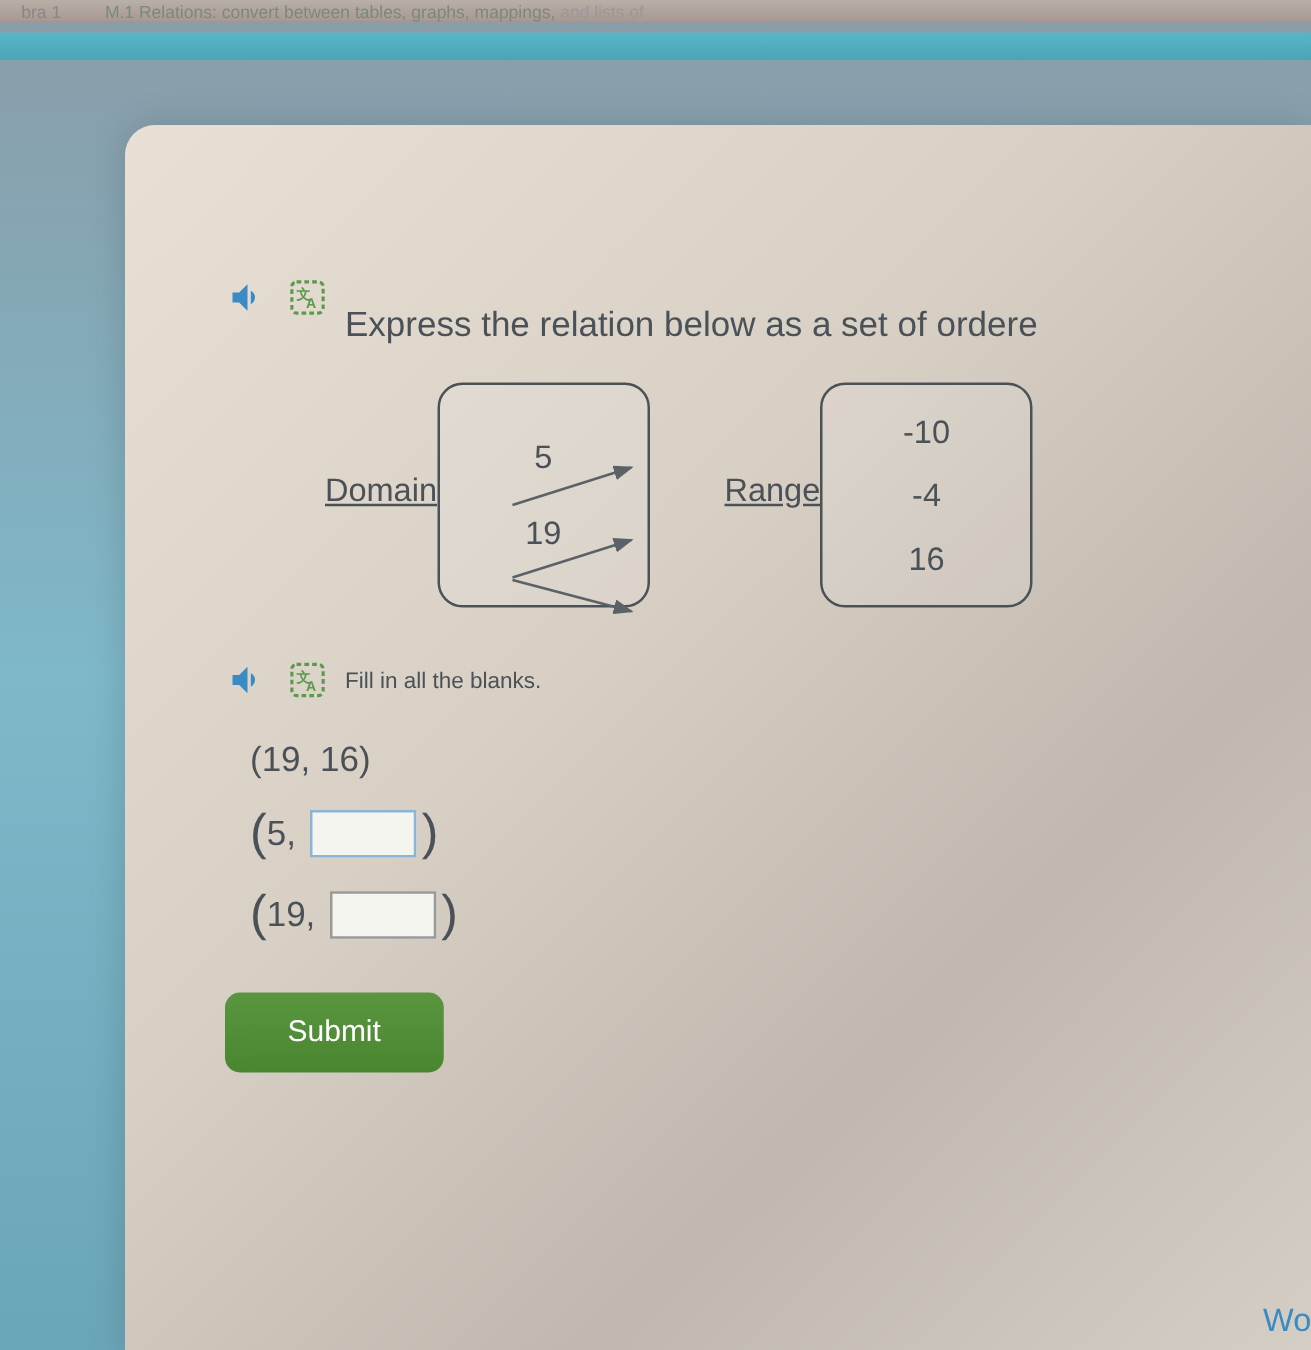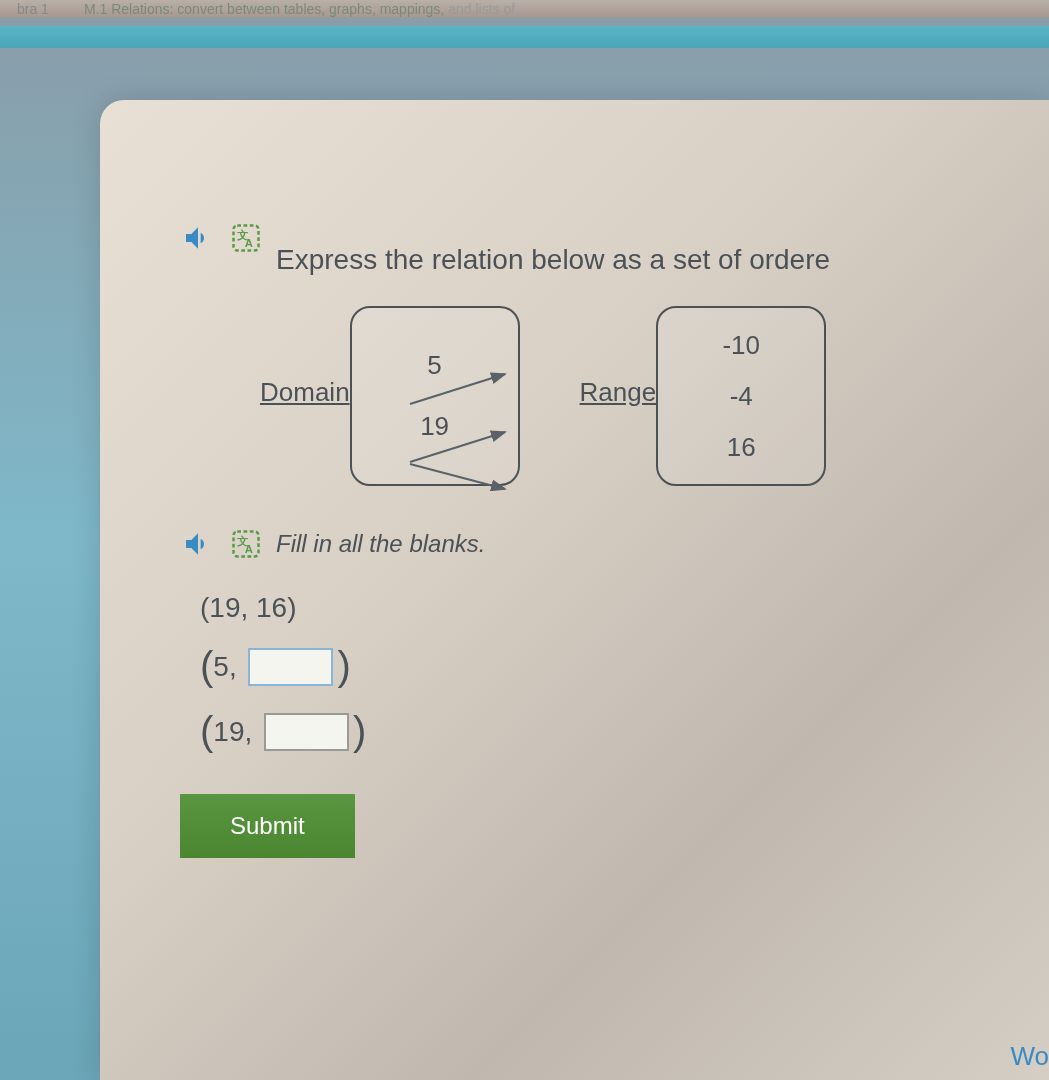--- a/index.html
+++ b/index.html
@@ -117,23 +117,22 @@
       font-size: 26px;
       color: #4a5258;
     }
     .arrows-svg {
       position: absolute;
       top: 38px;
       left: 145px;
       pointer-events: none;
     }
     .instruction-text {
-      font-size: 24px;
-      color: #4a5258;
-      font-style: italic;
+      font-size: 18px;
+      color: #4a5258;
     }
     .pairs-section {
       margin-left: 20px;
       margin-top: 30px;
     }
     .pair-row {
       font-size: 28px;
       color: #4a5258;
       margin-bottom: 20px;
       display: flex;
@@ -154,21 +153,21 @@
     }
     .answer-input-gray {
       border-color: #999;
     }
     .submit-btn {
       background: linear-gradient(180deg, #5a9540 0%, #4a8530 100%);
       color: #fff;
       font-size: 24px;
       border: none;
       padding: 18px 50px;
-      border-radius: 0;
+      border-radius: 12px;
       cursor: pointer;
       margin-top: 20px;
     }
     .bottom-text {
       position: absolute;
       bottom: 8px;
       right: 0;
       text-align: right;
       font-size: 24px;
     }

